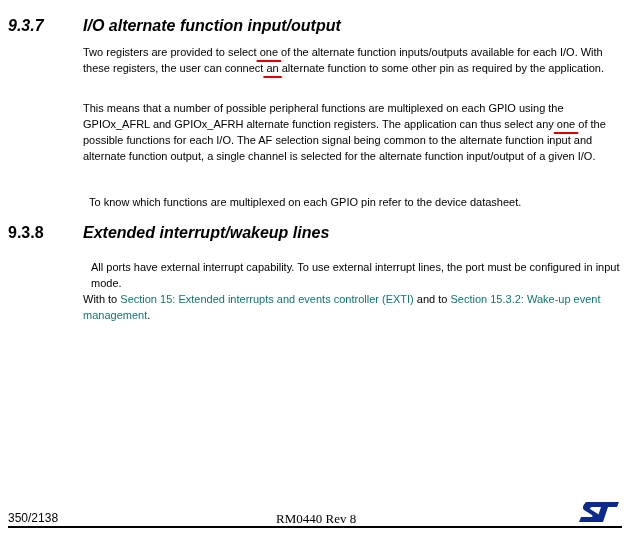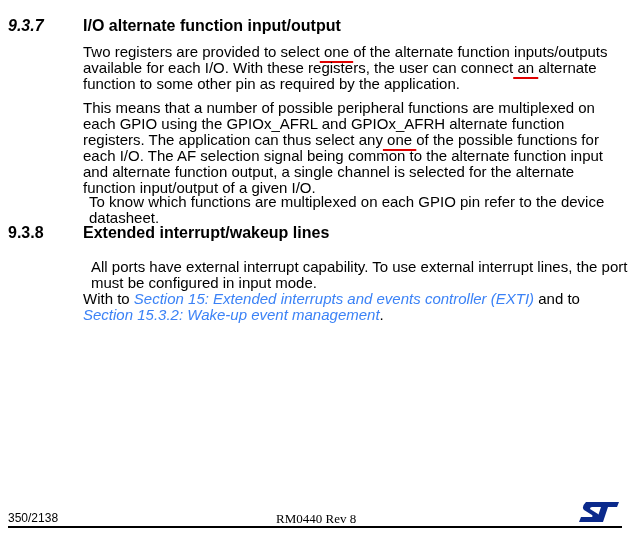--- a/index.html
+++ b/index.html
@@ -1,22 +1,22 @@
 <!DOCTYPE html>
 <html><head>
 <meta charset="utf-8">
 <style>
   html, body { margin:0; padding:0; background:#ffffff; }
   body { width:630px; height:535px; position:relative; overflow:hidden;
          font-family:"Liberation Sans", sans-serif; color:#000; }
   .sec-num { position:absolute; left:8px; font-weight:bold; font-size:16px; }
-  .sec-title { position:absolute; left:83px; font-weight:bold; font-size:16px; }
-  .para { position:absolute; left:83px; width:540px; font-size:15px; line-height:16px; }
+  .sec-title { position:absolute; left:83px; font-weight:bold; font-size:16px;font-style:italic; }
+  .para { position:absolute; left:83px; width:540px; font-size:11px; line-height:16px; }
   .ul { text-decoration:underline; text-decoration-color:#e00000; text-decoration-thickness:2px; text-underline-offset:4px; }
-  .link { color:#3b82f6; font-style:italic; }
+  .link { color:#0f766e; }
   .footer-left { position:absolute; left:8px; top:511px; font-size:12px; }
   .footer-center { position:absolute; left:276px; top:511px; font-size:13px;font-family:Liberation Serif, serif; }
   .footer-rule { position:absolute; left:8px; right:8px; top:526px; height:1.5px; background:#000; }
   .logo { position:absolute; left:578px; top:501px; width:42px; height:22px; }
 </style>
 </head>
 <body>
 
 <div class="sec-num" style="top:17px;font-style:italic;">9.3.7</div>
 <div class="sec-title" style="top:17px;">I/O alternate function input/output</div>

